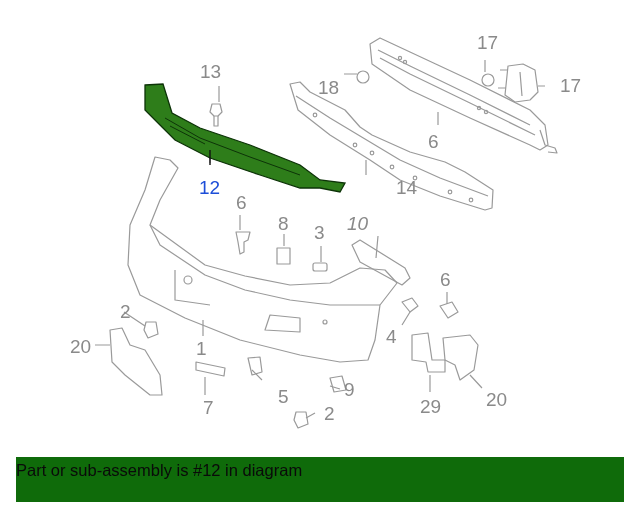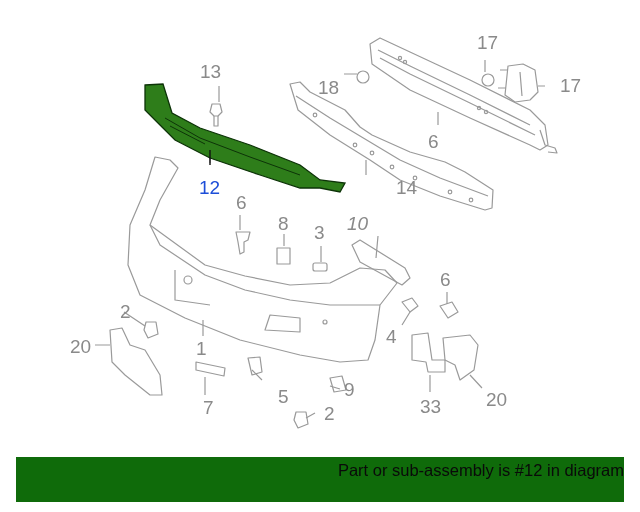--- a/index.html
+++ b/index.html
@@ -1,20 +1,20 @@
 <!DOCTYPE html>
 <html><head>
 <meta charset="utf-8">
 <style>
   html,body{margin:0;padding:0;background:#fff;}
   body{width:640px;height:512px;position:relative;overflow:hidden;font-family:"Liberation Sans",sans-serif;}
   #diagram{position:absolute;left:0;top:0;width:640px;height:455px;}
   .callout{position:absolute;font-size:19px;line-height:19px;color:#8a8a8a;font-family:"Liberation Sans",sans-serif;}
   .callout.hl{color:#1d4ed8;}
-  #banner{position:absolute;left:16px;top:457px;width:608px;height:45px;background:#0f6b0a;color:#0a0a0a;text-align:right;font-size:16.5px;line-height:18px;padding-top:4px;box-sizing:border-box;}
+  #banner{position:absolute;left:16px;top:457px;width:608px;height:45px;background:#0f6b0a;color:#0a0a0a;text-align:left;font-size:16.5px;line-height:18px;padding-top:4px;box-sizing:border-box;}
   #banner div{white-space:nowrap;}
 </style>
 </head>
 <body>
 
 <svg id="diagram" viewBox="0 0 640 455" xmlns="http://www.w3.org/2000/svg">
   <g fill="none" stroke="#9a9a9a" stroke-width="1.2" stroke-linejoin="round">
 
     <g>
       <path d="M370 44 L380 38 L410 52 L470 80 L530 110 L545 125 L548 145 L540 150 L530 145 L470 118 L410 90 L372 64 Z"></path>
@@ -108,19 +108,19 @@
 <div class="callout" style="left:314px;top:223px;">3</div>
 <div class="callout" style="left:347px;top:214px;font-style:italic;">10</div>
 <div class="callout" style="left:440px;top:270px;">6</div>
 <div class="callout" style="left:120px;top:302px;">2</div>
 <div class="callout" style="left:386px;top:327px;">4</div>
 <div class="callout" style="left:70px;top:337px;">20</div>
 <div class="callout" style="left:196px;top:339px;">1</div>
 <div class="callout" style="left:278px;top:387px;">5</div>
 <div class="callout" style="left:344px;top:380px;">9</div>
 <div class="callout" style="left:203px;top:398px;">7</div>
-<div class="callout" style="left:420px;top:397px;">33</div>
+<div class="callout" style="left:420px;top:397px;">29</div>
 <div class="callout" style="left:486px;top:390px;text-align:right;">20</div>
 <div class="callout" style="left:324px;top:404px;">2</div>
 
 <div id="banner">
   <div>Part or sub-assembly is #12 in diagram</div>
 </div>
 
 </body></html>

